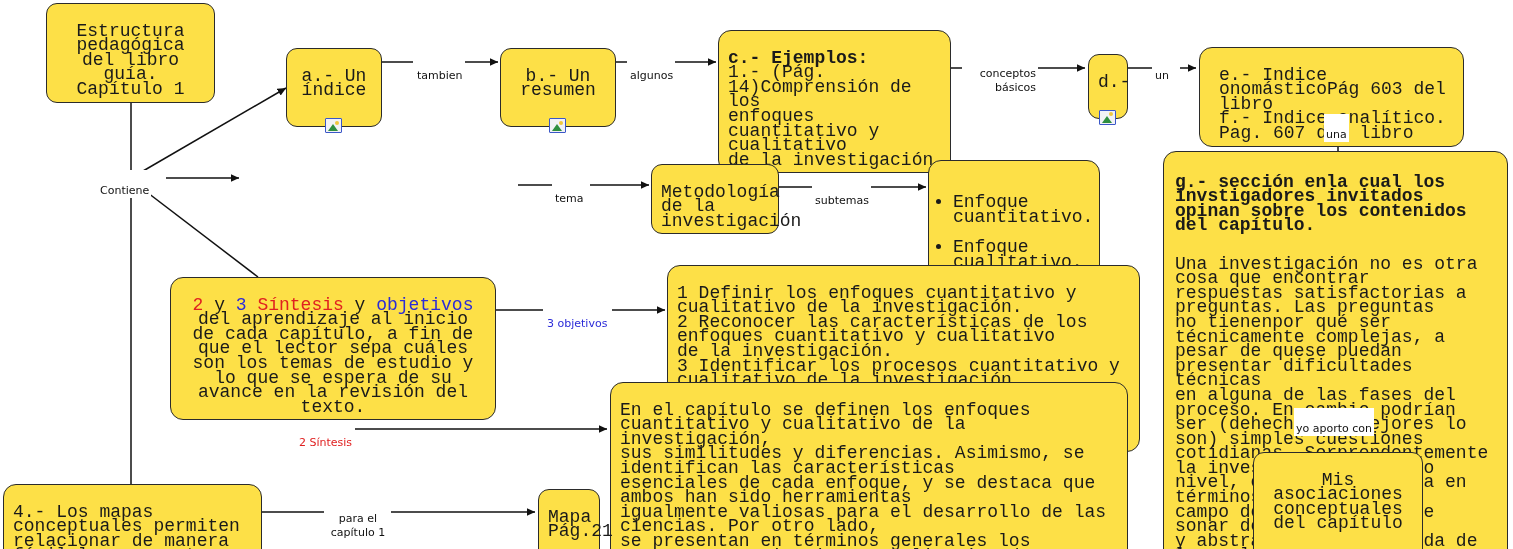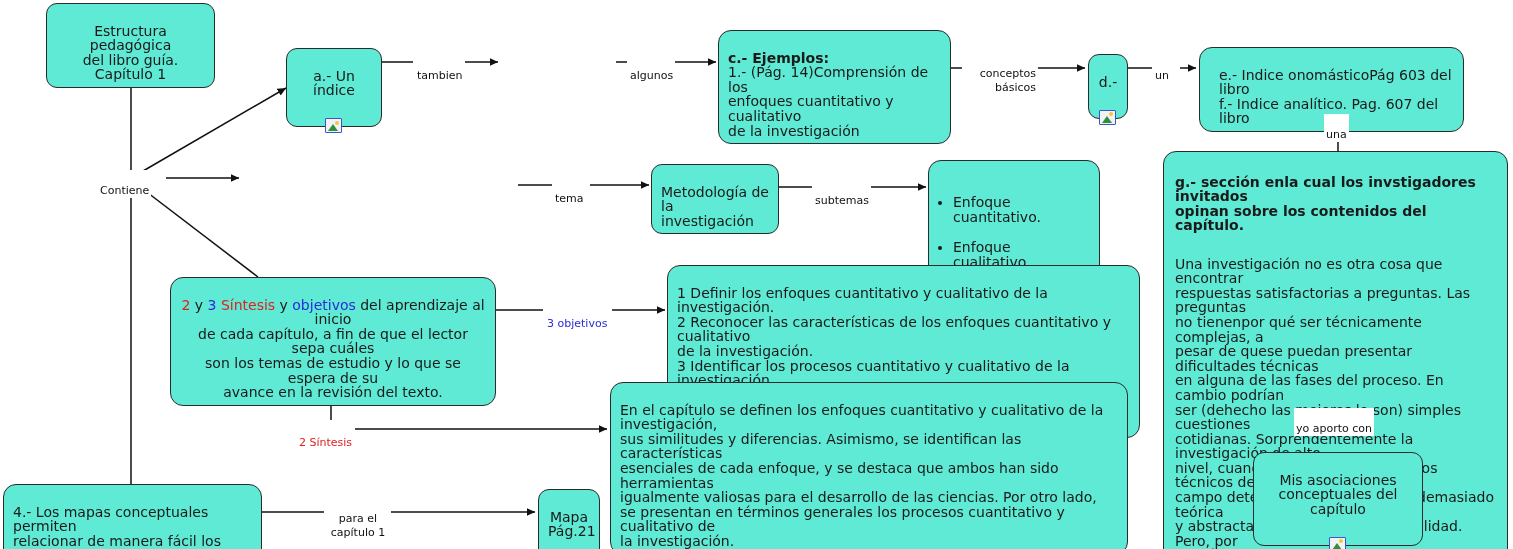--- a/index.html
+++ b/index.html
@@ -25,28 +25,29 @@
   svg.edges {
     position: absolute;
     left: 0; top: 0;
     width: 1513px;
     height: 549px;
     pointer-events: none;
   }
   .node {
     position: absolute;
     box-sizing: border-box;
-    background: #5eead4;
+    background: #fde047;
     border: 1.3px solid #2b2b2b;
     border-radius: 11px;
     padding: 5px 9px;
-    font-size: 14px;
+    font-size: 18px;
     line-height: 14.6px;
     color: #1a1a1a;
     white-space: pre-line;
+    font-family: Liberation Mono, monospace;
   }
   .node.center { text-align: center; }
   .node.big { border-radius: 13px; }
   .edge-label {
     position: absolute;
     font-size: 11px;
     line-height: 14px;
     color: #111111;
     background: #ffffff;
     padding: 0 2px;
@@ -150,20 +151,24 @@
   <div class="node center" style="left:46px; top:3px; width:169px;">
     <span>Estructura pedagógica
 del libro guía. Capítulo 1</span>
   </div>
 
   <div class="node center" style="left:286px; top:48px; width:96px; padding-bottom:14px;">
     <span>a.- Un índice</span>
     <span class="pic-icon" style="left:50%; margin-left:-9px; bottom:-7px;"></span>
   </div>
 
+  <div class="node center" style="left:500px; top:48px; width:116px; padding-bottom:14px;">
+    <span>b.- Un resumen</span>
+    <span class="pic-icon" style="left:50%; margin-left:-9px; bottom:-7px;"></span>
+  </div>
 
   <div class="node big" style="left:718px; top:30px; width:233px;">
     <span class="bold">c.- Ejemplos:</span>
     <span>1.- (Pág. 14)Comprensión de los
 enfoques cuantitativo y cualitativo
 de la investigación</span>
   </div>
 
   <div class="node center" style="left:1088px; top:54px; width:40px; padding-bottom:14px;">
     <span>d.-</span>

